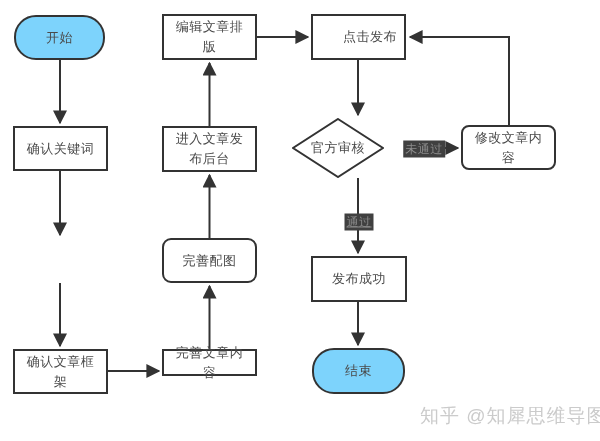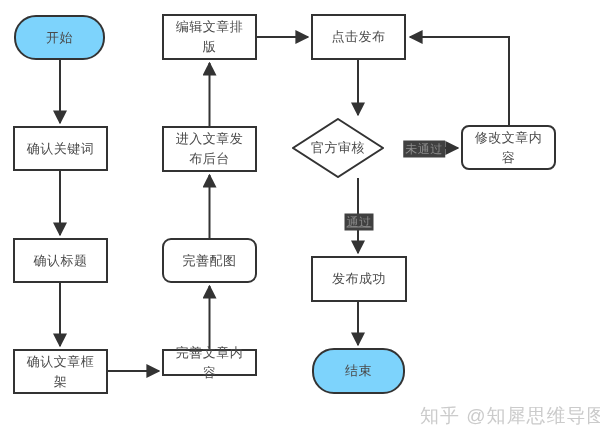--- a/index.html
+++ b/index.html
@@ -81,23 +81,20 @@
   </svg>
 
   <div class="node terminator" style="left:14px; top:15px; width:91px; height:45px;">
     <span>开始</span>
   </div>
 
   <div class="node process" style="left:13px; top:126px; width:95px; height:45px;">
     <span>确认关键词</span>
   </div>
 
-  <div class="node process" style="left:13px; top:238px; width:95px; height:45px;">
-    <span>确认标题</span>
-  </div>
 
   <div class="node process" style="left:13px; top:349px; width:95px; height:45px;">
     <span>确认文章框架</span>
   </div>
 
   <div class="node process" style="left:162px; top:349px; width:95px; height:27px;">
     <span>完善文章内容</span>
   </div>
 
   <div class="node process" style="left:162px; top:238px; width:95px; height:45px;border-radius:9px;">
@@ -105,21 +102,21 @@
   </div>
 
   <div class="node process" style="left:162px; top:14px; width:95px; height:46px;">
     <span>编辑文章排版</span>
   </div>
 
   <div class="node process" style="left:162px; top:126px; width:95px; height:46px;">
     <span>进入文章发布后台</span>
   </div>
 
-  <div class="node process" style="left:311px; top:14px; width:95px; height:46px;">
+  <div class="node process" style="left:311px; top:14px; width:95px; height:46px;justify-content:flex-end;">
     <span>点击发布</span>
   </div>
 
   <div class="node decision" style="left:292px; top:118px; width:92px; height:60px;align-items:center;">
     <svg width="92" height="60" viewBox="0 0 92 60">
       <polygon points="46,1 91,30 46,59 1,30" fill="#ffffff" stroke="#333333" stroke-width="2"></polygon>
     </svg>
     <span class="lbl">官方审核</span>
   </div>
 

